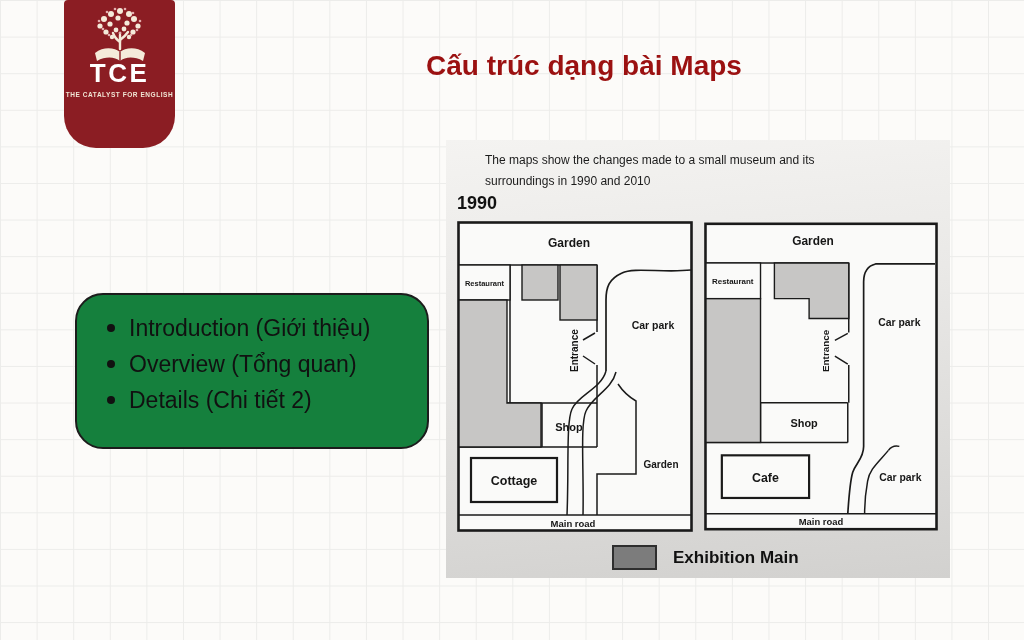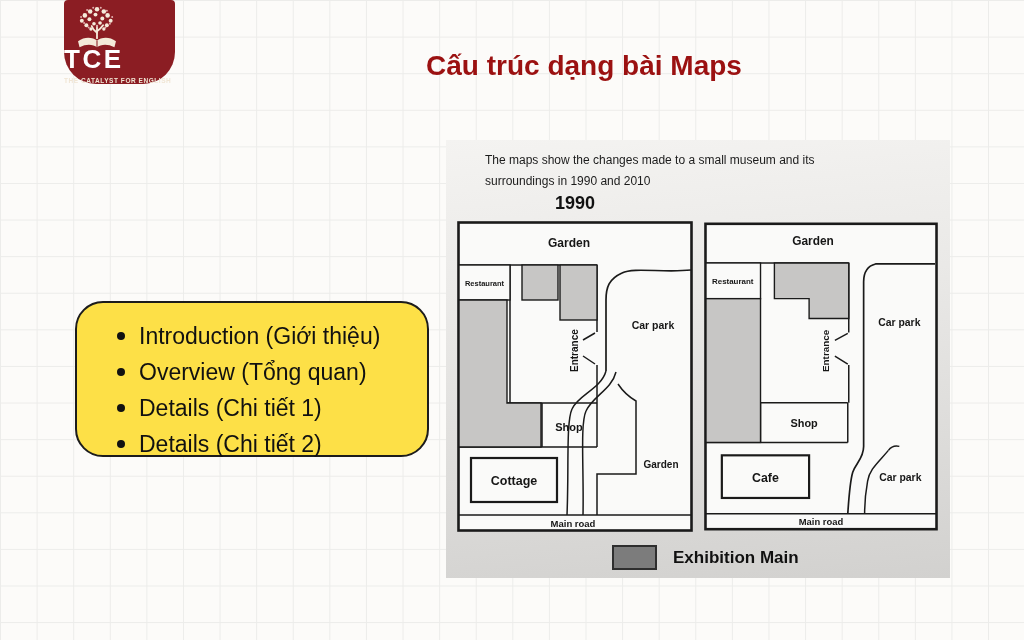--- a/index.html
+++ b/index.html
@@ -9,59 +9,59 @@
     background-color:#fcfbf9;
     background-image:
       linear-gradient(to right,#ececea 1px,transparent 1px),
       linear-gradient(to bottom,#ececea 1px,transparent 1px);
     background-size:36.6px 36.6px;
   }
   .stage{position:absolute;inset:0;}
 
   
   .logo{
-    position:absolute;left:64px;top:0;width:111px;height:84px;
+    position:absolute;left:64px;top:0;width:111px;height:148px;
     background:#8b1d23;border-radius:4px 4px 32px 32px;
-    display:flex;flex-direction:column;align-items:flex-start;
+    display:flex;flex-direction:column;align-items:center;
   }
   .logo svg{margin-top:4px;}
   .logo-text{color:#ffffff;font-weight:700;font-size:26px;letter-spacing:2.5px;line-height:1;margin-top:-2px;}
   .logo-tagline{color:#f0e5d4;font-weight:700;font-size:6.5px;letter-spacing:0.55px;margin-top:5px;white-space:nowrap;}
 
   
   .page-title{
     position:absolute;left:304px;top:50px;width:560px;
     text-align:center;font-size:28px;font-weight:700;color:#9b1111;
   }
 
   
   .outline-box{
-    position:absolute;left:75px;top:301px;width:354px;height:156px;
-    background:#fde047;border:2px solid #1c1c1c;border-radius:28px;
-    box-sizing:border-box;padding:15px 10px 10px 40px;
+    position:absolute;left:75px;top:293px;width:354px;height:156px;
+    background:#15803d;border:2px solid #1c1c1c;border-radius:28px;
+    box-sizing:border-box;padding:15px 10px 10px 30px;
   }
   .outline-item{
     font-size:23px;color:#111;line-height:36px;white-space:nowrap;
     display:flex;align-items:center;
   }
   .bullet-dot{
     width:8px;height:8px;border-radius:50%;background:#111;
     margin-right:14px;flex:0 0 auto;
   }
 
   
   .figure{
     position:absolute;left:446px;top:140px;width:504px;height:438px;
     background:linear-gradient(175deg,#f4f3f1 0%,#eae9e7 35%,#d2d1cf 100%);
   }
   .figure-caption{
     position:absolute;left:39px;top:10px;width:450px;
     font-size:12px;line-height:21px;color:#1b1b1b;
   }
-  .year-label{position:absolute;top:53px;width:236px;text-align:center;font-size:18px;font-weight:700;color:#111;}
+  .year-label{position:absolute;top:53px;width:236px;text-align:left;font-size:18px;font-weight:700;color:#111;}
   .year-1990{left:11px;}
   .year-2010{left:262px;}
   .map-panel{position:absolute;top:81px;}
   .map-1990{left:11px;}
   .map-2010{left:258px;}
 
   .legend-swatch{
     position:absolute;left:166px;top:405px;width:45px;height:25px;
     background:#7c7c7c;border:2px solid #2e2e2e;box-sizing:border-box;
   }
@@ -128,24 +128,20 @@
     <div class="outline-item">
       <span class="bullet-dot"></span>
       <span>Introduction (Giới thiệu)</span>
     </div>
     <div class="outline-item">
       <span class="bullet-dot"></span>
       <span>Overview (Tổng quan)</span>
     </div>
     <div class="outline-item">
       <span class="bullet-dot"></span>
-      <span>Details (Chi tiết 1)</span>
-    </div>
-    <div class="outline-item">
-      <span class="bullet-dot"></span>
       <span>Details (Chi tiết 2)</span>
     </div>
   </div>
 
   <div class="figure">
     <div class="figure-caption">
       <div>The maps show the changes made to a small museum and its</div>
       <div>surroundings in 1990 and 2010</div>
     </div>
 

